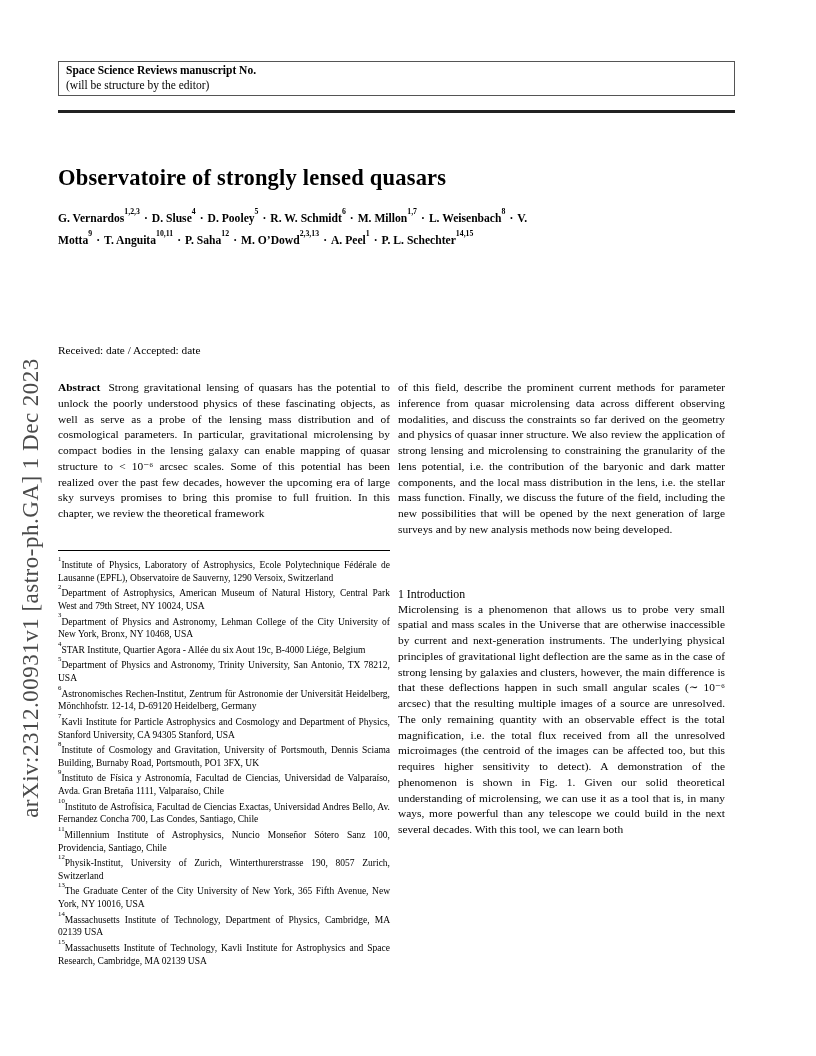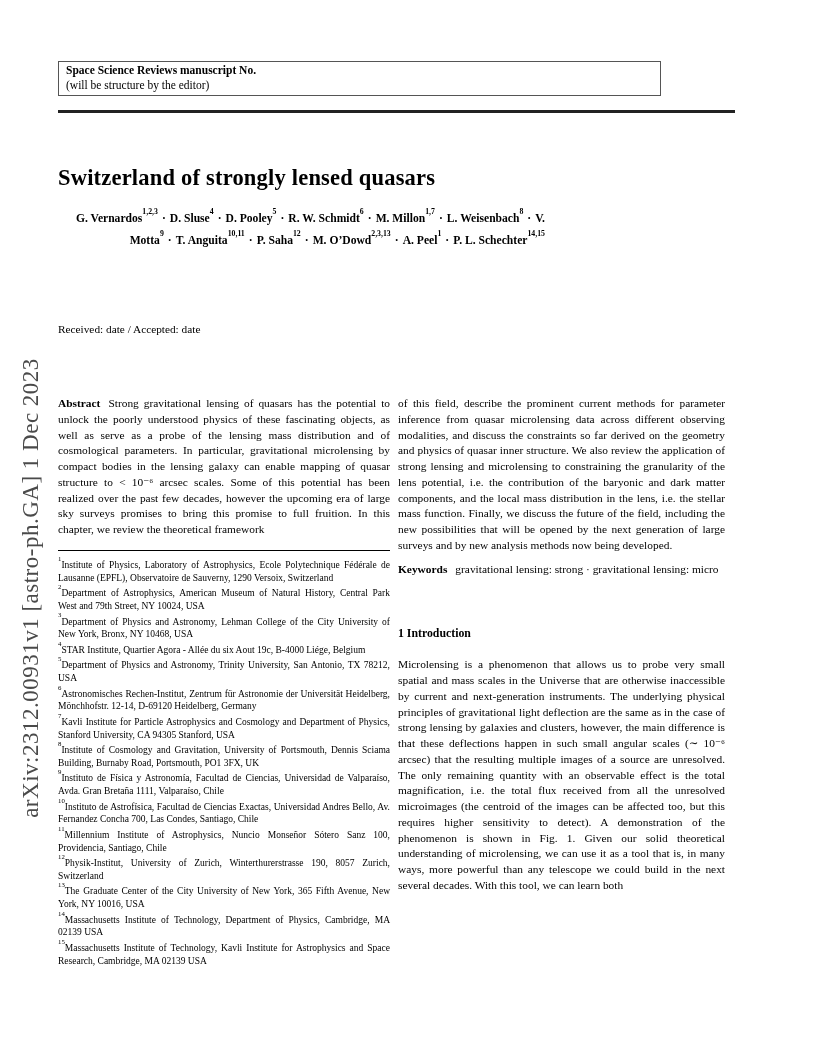--- a/index.html
+++ b/index.html
@@ -12,57 +12,57 @@
 
   
   .arxiv-strip {
     position:absolute; left:31px; top:588px;
     transform:translate(-50%,-50%) rotate(-90deg);
     white-space:nowrap; font-size:23px; color:#4a4a4a; letter-spacing:0.5px;
   }
 
   
   .header-box {
-    position:absolute; left:58px; top:61px; width:603px;
+    position:absolute; left:58px; top:61px; width:677px;
     border:1.5px solid #555; padding:1px 7px 3px 7px;
     font-size:11.5px; line-height:14.5px;
   }
   .header-box .journal { font-weight:bold; }
 
   .top-rule {
     position:absolute; left:58px; top:110px; width:677px; height:2.5px; background:#222;
   }
 
   .title {
     position:absolute; left:58px; top:165px;
     font-size:22.5px; font-weight:bold; letter-spacing:0.2px;
   }
 
   .authors {
     position:absolute; left:58px; top:206px; width:487px;
-    font-size:11.6px; font-weight:bold; line-height:18.5px;text-align:right;
+    font-size:11.6px; font-weight:bold; line-height:18.5px;
   }
   .authors sup { font-size:7.8px; position:relative; top:-0.45em; font-weight:bold; }
   .authors .sep { display:inline-block; padding:0 4px; }
 
-  .received { position:absolute; left:58px; top:323px; font-size:11.3px; }
+  .received { position:absolute; left:58px; top:344px; font-size:11.3px; }
 
   .col-left  { position:absolute; left:58px;  top:380px; width:332px; }
   .col-right { position:absolute; left:398px; top:380px; width:327px; }
 
   .body-par {
-    font-size:11.4px; line-height:15.75px; text-align:justify;margin-top:16px;
+    font-size:11.4px; line-height:15.75px; text-align:justify;
   }
   .body-par .lead { font-weight:bold; }
   .spacer-after-label { display:inline-block; width:8px; }
 
   .keywords { margin-top:8px; font-size:11.4px; line-height:15.75px; text-align:justify; }
   .keywords .lead { font-weight:bold; }
 
-  .section-heading { margin-top:49px; font-size:11.8px; font-weight:bold; }
+  .section-heading { margin-top:49px; font-size:11.8px; font-weight:normal; }
   .intro-par { }
 
   
   .footnotes { position:absolute; left:58px; top:550px; width:332px; }
   .fn-rule { width:332px; height:1px; background:#000; margin-bottom:5px; }
   .fn { font-size:9.5px; line-height:12.55px; text-align:justify; }
   .fn sup { font-size:6.8px; position:relative; top:-0.45em; }
 </style>
 </head>
 <body>
@@ -71,21 +71,21 @@
 
   <div class="arxiv-strip">arXiv:2312.00931v1  [astro-ph.GA]  1 Dec 2023</div>
 
   <div class="header-box">
     <div class="journal">Space Science Reviews manuscript No.</div>
     <div>(will be structure by the editor)</div>
   </div>
 
   <div class="top-rule"></div>
 
-  <h1 class="title">Switzerland of strongly lensed quasars</h1>
+  <h1 class="title">Observatoire of strongly lensed quasars</h1>
 
   <div class="authors"><span>G. Vernardos<sup>1,2,3</sup></span><span class="sep">·</span><span>D. Sluse<sup>4</sup></span><span class="sep">·</span><span>D. Pooley<sup>5</sup></span><span class="sep">·</span><span>R. W. Schmidt<sup>6</sup></span><span class="sep">·</span><span>M. Millon<sup>1,7</sup></span><span class="sep">·</span><span>L. Weisenbach<sup>8</sup></span><span class="sep">·</span><span>V. Motta<sup>9</sup></span><span class="sep">·</span><span>T. Anguita<sup>10,11</sup></span><span class="sep">·</span><span>P. Saha<sup>12</sup></span><span class="sep">·</span><span>M. O’Dowd<sup>2,3,13</sup></span><span class="sep">·</span><span>A. Peel<sup>1</sup></span><span class="sep">·</span><span>P. L. Schechter<sup>14,15</sup></span></div>
 
   <div class="received">Received: date / Accepted: date</div>
 
   <div class="col-left">
     <p class="body-par">
       <span class="lead">Abstract</span><span class="spacer-after-label"></span><span>Strong gravitational lensing of quasars has the potential to unlock the poorly understood physics of these fascinating objects, as well as serve as a probe of the lensing mass distribution and of cosmological parameters. In particular, gravitational microlensing by compact bodies in the lensing galaxy can enable mapping of quasar structure to &lt; 10⁻⁶ arcsec scales. Some of this potential has been realized over the past few decades, however the upcoming era of large sky surveys promises to bring this promise to full fruition. In this chapter, we review the theoretical framework</span>
     </p>
   </div>
@@ -107,22 +107,19 @@
         <div class="fn"><sup>12</sup>Physik-Institut, University of Zurich, Winterthurerstrasse 190, 8057 Zurich, Switzerland</div>
         <div class="fn"><sup>13</sup>The Graduate Center of the City University of New York, 365 Fifth Avenue, New York, NY 10016, USA</div>
         <div class="fn"><sup>14</sup>Massachusetts Institute of Technology, Department of Physics, Cambridge, MA 02139 USA</div>
         <div class="fn"><sup>15</sup>Massachusetts Institute of Technology, Kavli Institute for Astrophysics and Space Research, Cambridge, MA 02139 USA</div>
       </div>
   </div>
 
   <div class="col-right">
     <p class="body-par">of this field, describe the prominent current methods for parameter inference from quasar microlensing data across different observing modalities, and discuss the constraints so far derived on the geometry and physics of quasar inner structure. We also review the application of strong lensing and microlensing to constraining the granularity of the lens potential, i.e. the contribution of the baryonic and dark matter components, and the local mass distribution in the lens, i.e. the stellar mass function. Finally, we discuss the future of the field, including the new possibilities that will be opened by the next generation of large surveys and by new analysis methods now being developed.</p>
 
-    <p class="keywords">
-      <span class="lead">Keywords</span><span class="spacer-after-label"></span><span>gravitational lensing: strong · gravitational lensing: micro</span>
-    </p>
 
     <h2 class="section-heading">1 Introduction</h2>
 
     <p class="body-par intro-par">Microlensing is a phenomenon that allows us to probe very small spatial and mass scales in the Universe that are otherwise inaccessible by current and next-generation instruments. The underlying physical principles of gravitational light deflection are the same as in the case of strong lensing by galaxies and clusters, however, the main difference is that these deflections happen in such small angular scales (∼ 10⁻⁶ arcsec) that the resulting multiple images of a source are unresolved. The only remaining quantity with an observable effect is the total magnification, i.e. the total flux received from all the unresolved microimages (the centroid of the images can be affected too, but this requires higher sensitivity to detect). A demonstration of the phenomenon is shown in Fig. 1. Given our solid theoretical understanding of microlensing, we can use it as a tool that is, in many ways, more powerful than any telescope we could build in the next several decades. With this tool, we can learn both</p>
   </div>
 
 </div>
 
 </body></html>

